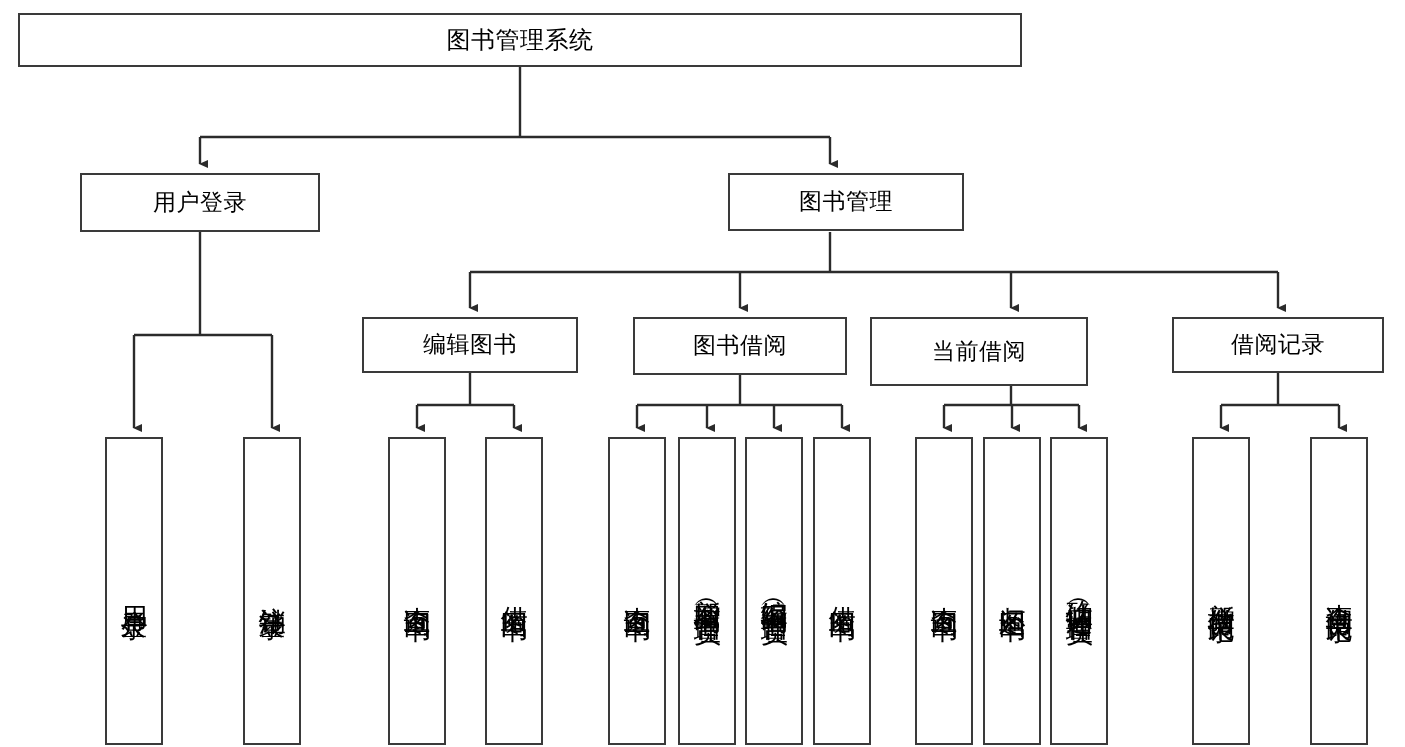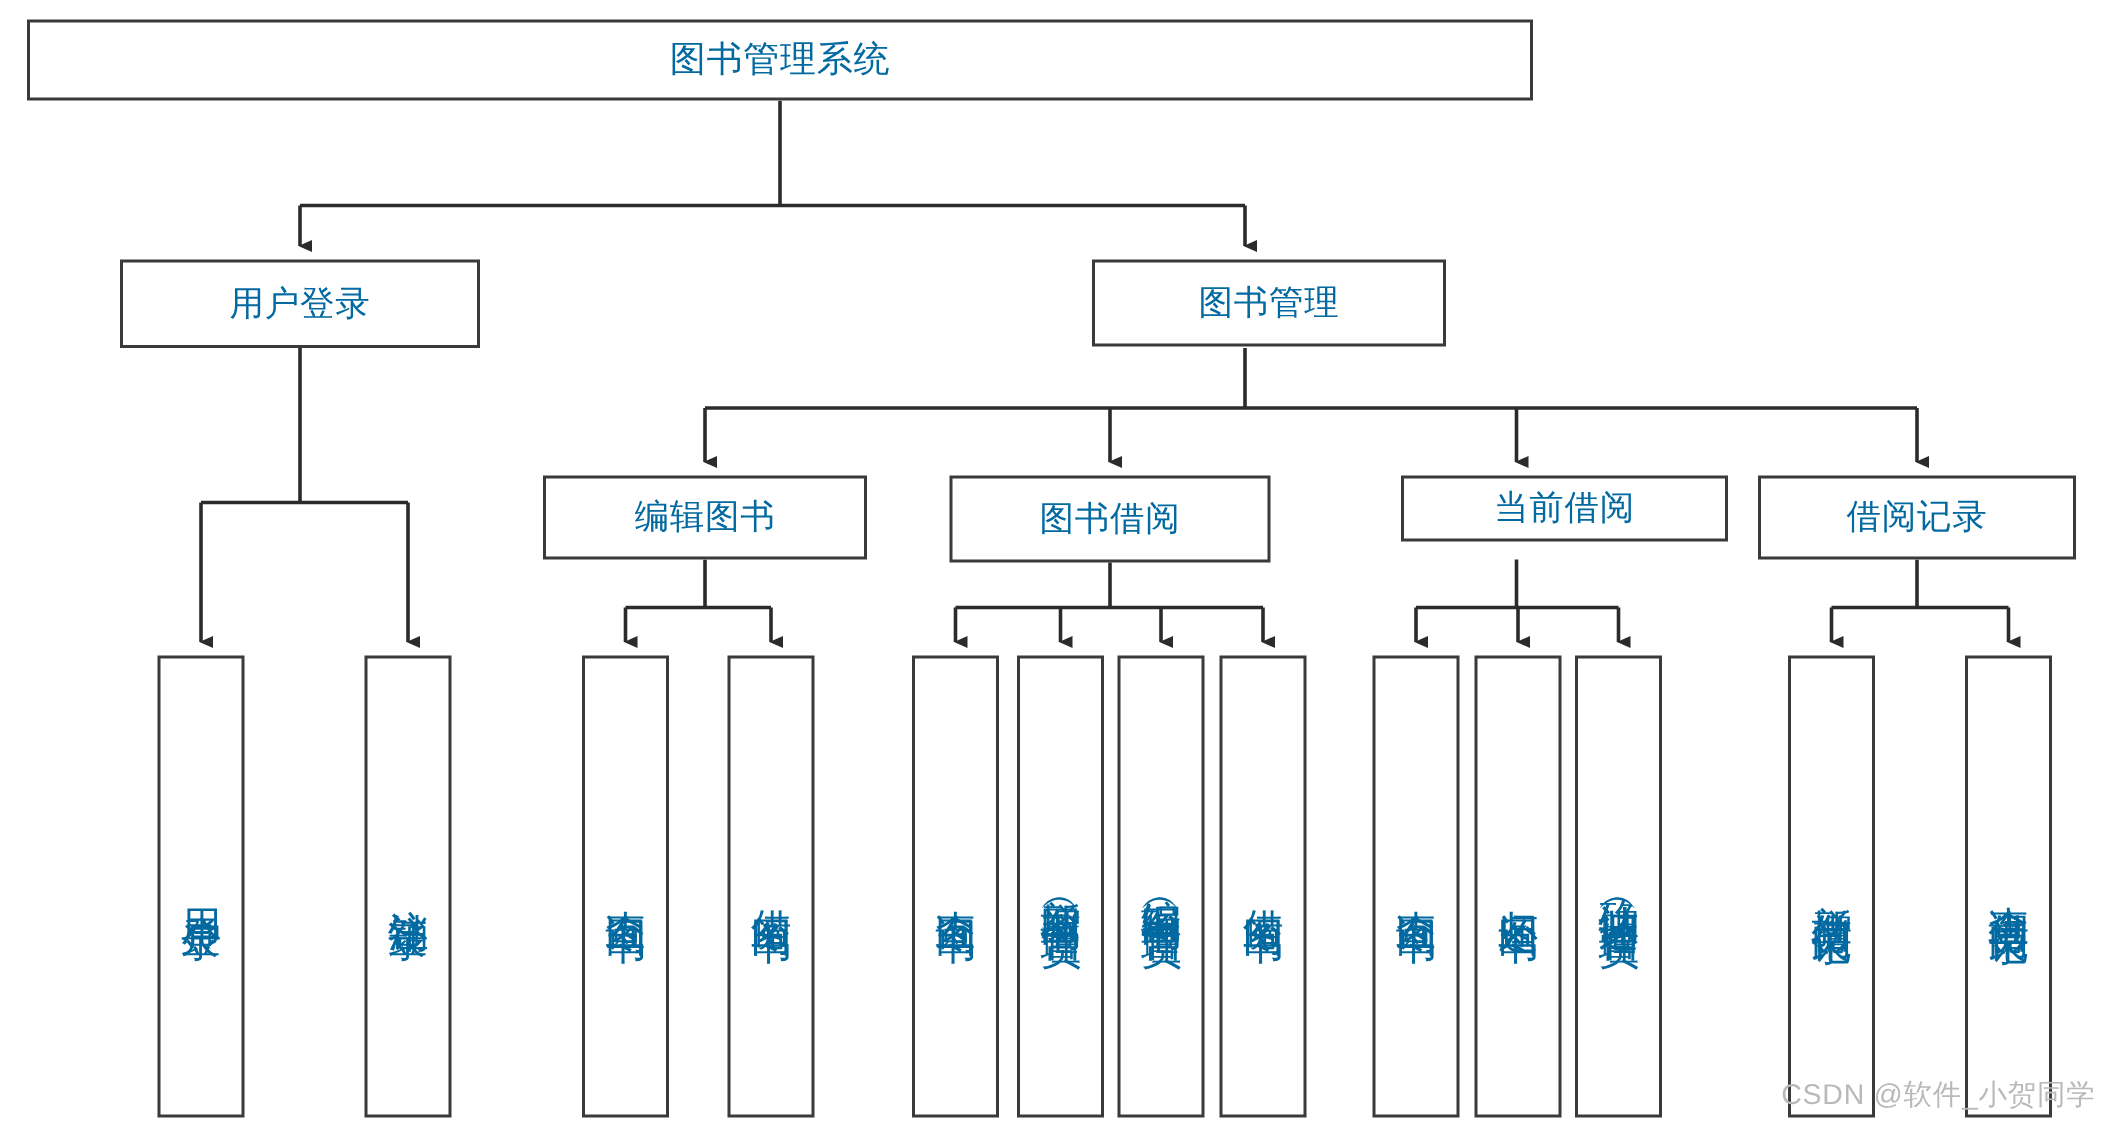--- a/index.html
+++ b/index.html
@@ -32,21 +32,21 @@
     background: #ffffff;
     display: flex;
     align-items: center;
     justify-content: center;
     color: #2b2b2b;
   }
   .node-label {
     display: block;
     text-align: center;
     line-height: 1.18;
-    color: #0369a1;
+    color: #000000;
     white-space: pre;
   }
   .node.horizontal .node-label {
     font-size: 23px;
     letter-spacing: 0.5px;
   }
   .node.root .node-label {
     font-size: 24px;
   }
   .node.vertical {
@@ -128,21 +128,21 @@
       </div>
       <div class="node horizontal" style="left: 728px; top: 173px; width: 236px; height: 58px;">
         <span class="node-label">图书管理</span>
       </div>
       <div class="node horizontal" style="left: 362px; top: 317px; width: 216px; height: 56px;">
         <span class="node-label">编辑图书</span>
       </div>
       <div class="node horizontal" style="left: 633px; top: 317px; width: 214px; height: 58px;">
         <span class="node-label">图书借阅</span>
       </div>
-      <div class="node horizontal" style="left: 934px; top: 317px; width: 218px; height: 44px;">
+      <div class="node horizontal" style="left: 870px; top: 317px; width: 218px; height: 69px;">
         <span class="node-label">当前借阅</span>
       </div>
       <div class="node horizontal" style="left: 1172px; top: 317px; width: 212px; height: 56px; justify-content: center;">
         <span class="node-label">借阅记录</span>
       </div>
       <div class="node vertical" style="left: 105px; top: 437px; width: 58px; height: 308px;">
         <span class="node-label">用户登录</span>
       </div>
       <div class="node vertical" style="left: 243px; top: 437px; width: 58px; height: 308px;">
         <span class="node-label">注销登录</span>
@@ -175,14 +175,13 @@
         <span class="node-label">确认归还（管理员）</span>
       </div>
       <div class="node vertical" style="left: 1192px; top: 437px; width: 58px; height: 308px;">
         <span class="node-label">新增借阅记录</span>
       </div>
       <div class="node vertical" style="left: 1310px; top: 437px; width: 58px; height: 308px;">
         <span class="node-label">查询借阅记录</span>
       </div>
     </div>
 
-  <div id="watermark">CSDN @软件_小贺同学</div>
 </div>
 
 </body></html>

